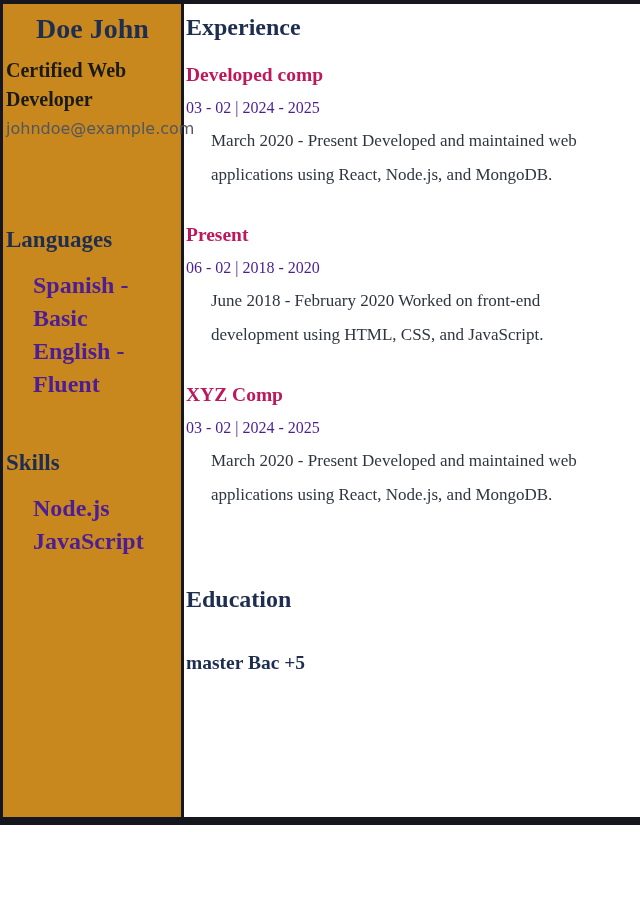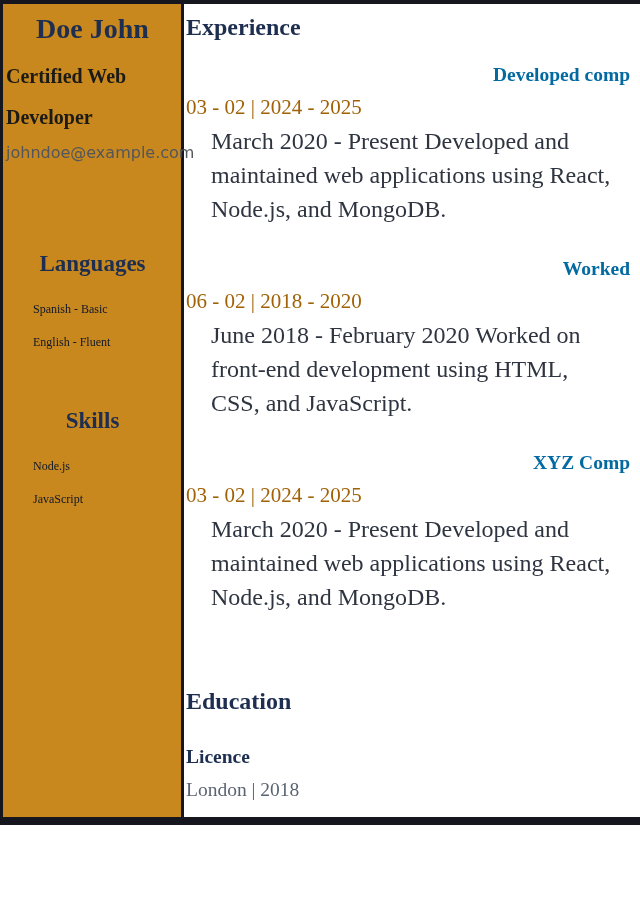--- a/index.html
+++ b/index.html
@@ -28,80 +28,79 @@
     margin: 0 0 10px 0;
     text-align: center;
     font-size: 28px;
     line-height: 34px;
     font-weight: bold;
     color: #1e2e50;
   }
   .role {
     margin: 0;
     font-size: 20px;
-    line-height: 41px;
+    line-height: 29px;
     font-weight: bold;
     color: #1b1a16;
   }
   .email {
     margin-top: 4px;
     font-family: "DejaVu Sans", sans-serif;
     font-size: 16px;
     line-height: 22px;
     color: #53565c;
   }
   .side-heading {
     margin: 0;
     font-size: 23px;
     line-height: 27px;
     font-weight: bold;
     color: #1e2e50;
-    text-align: center;
   }
   .side-heading.languages { margin-top: 86px; }
   .side-heading.skills { margin-top: 48px; }
   .side-list {
     list-style: none;
     margin: 16px 0 0 0;
     padding: 0 0 0 27px;
-    font-size: 12px;
+    font-size: 24px;
     line-height: 33px;
-    color: #0f172a;
+    color: #4c1d95;
+    font-weight: bold;
   }
   
   .main {
     flex: 1;
     box-sizing: border-box;
     padding: 8px 10px 11px 2px;
   }
   .main-heading {
     margin: 0 0 16px 0;
     font-size: 24px;
     line-height: 30px;
     font-weight: bold;
     color: #1e2e50;
   }
-  .main-heading.education { margin-top: 72px; margin-bottom: 24px; }
+  .main-heading.education { margin-top: 72px; margin-bottom: 32px; }
   .entry { margin: 0 0 26px 0; }
   .entry-title {
     font-size: 19.5px;
     line-height: 33px;
     font-weight: bold;
-    color: #0369a1;
-    text-align: right;
+    color: #be185d;
   }
   .entry-dates {
-    font-size: 21px;
+    font-size: 16px;
     line-height: 33px;
-    color: #a16207;
+    color: #4c1d95;
   }
   .entry-desc {
     margin-left: 25px;
     max-width: 400px;
-    font-size: 24px;
+    font-size: 17px;
     line-height: 34px;
     color: #2f3540;
   }
   .edu-entry { margin: 0 0 28px 0; }
   .degree {
     font-size: 19.5px;
     line-height: 33px;
     font-weight: bold;
     color: #1e2e50;
   }
@@ -137,39 +136,35 @@
   <main class="main">
     <h2 class="main-heading">Experience</h2>
 
     <section class="entry">
       <div class="entry-title">Developed comp</div>
       <div class="entry-dates">03 - 02 | 2024 - 2025</div>
       <div class="entry-desc">March 2020 - Present Developed and maintained web applications using React, Node.js, and MongoDB.</div>
     </section>
 
     <section class="entry">
-      <div class="entry-title">Worked</div>
+      <div class="entry-title">Present</div>
       <div class="entry-dates">06 - 02 | 2018 - 2020</div>
       <div class="entry-desc">June 2018 - February 2020 Worked on front-end development using HTML, CSS, and JavaScript.</div>
     </section>
 
     <section class="entry">
       <div class="entry-title">XYZ Comp</div>
       <div class="entry-dates">03 - 02 | 2024 - 2025</div>
       <div class="entry-desc">
         <div>March 2020 - Present Developed and maintained web applications using React, Node.js, and MongoDB.</div>
       </div>
     </section>
 
     <h2 class="main-heading education">Education</h2>
 
-    <section class="edu-entry">
-      <div class="degree">Licence</div>
-      <div class="degree-details">London | 2018</div>
-    </section>
 
     <section class="edu-entry">
       <div class="degree">master Bac +5</div>
 
     </section>
   </main>
 
 </div>
 
 </body></html>

